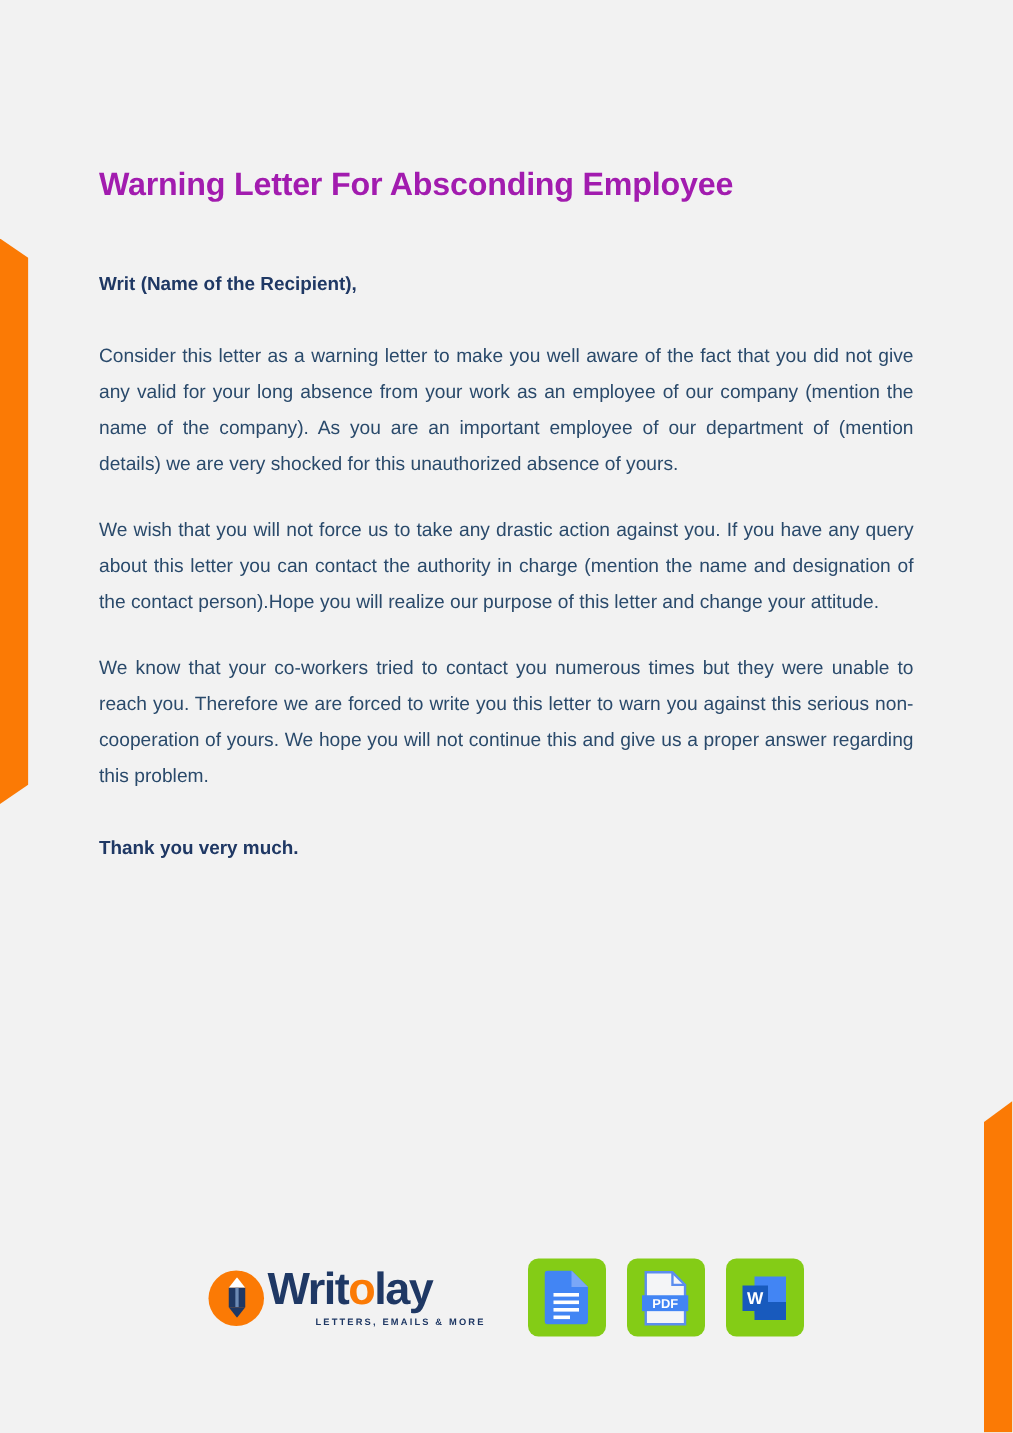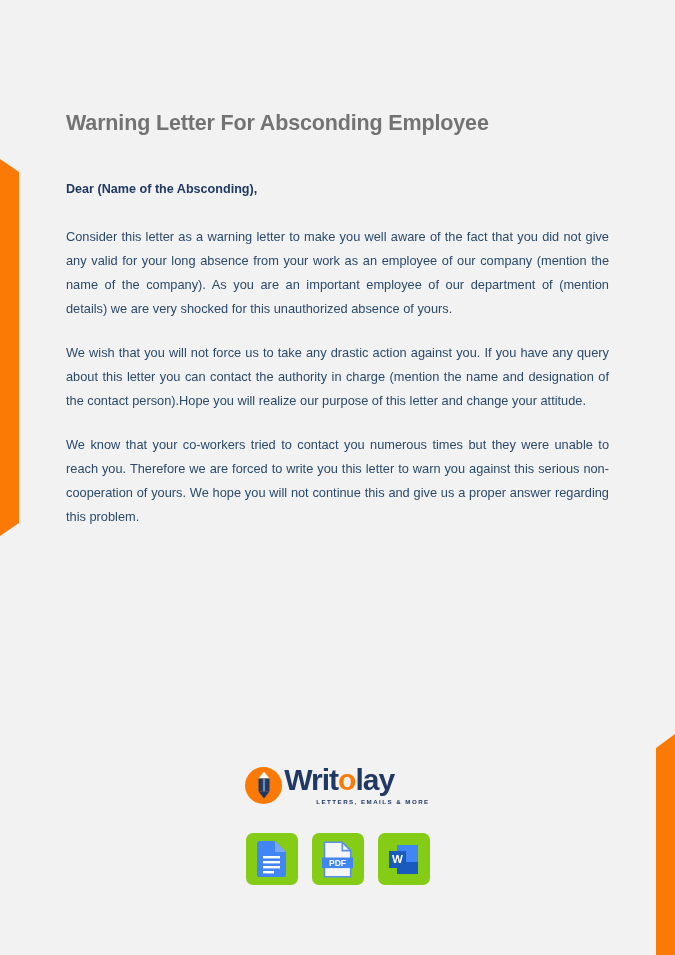--- a/index.html
+++ b/index.html
@@ -48,21 +48,21 @@
   }
 
   .content {
     position: absolute;
     left: 66px;
     top: 110px;
     width: 543px;
   }
 
   .letter-title {
-    color: #737373;
+    color: #a21caf;
     font-size: 21.5px;
     font-weight: bold;
     letter-spacing: -0.15px;
     line-height: 1.25;
     margin-bottom: 43px;
   }
 
   .subject-line,
   .salutation-line,
   .closing-line,
@@ -83,28 +83,27 @@
     text-align: justify;
     margin-bottom: 20px;
   }
 
   .closing-line { margin-top: 27px; margin-bottom: 20px; }
 
   
   .footer {
     position: absolute;
     left: 0;
-    top: 790px;
+    top: 830px;
     width: 675px;
     height: 70px;
     display: flex;
     align-items: center;
     justify-content: center;
     gap: 28px;
-    flex-direction: column;
   }
 
   
   .logo {
     display: flex;
     align-items: center;
     gap: 4px;
   }
 
   .logo-mark {
@@ -174,28 +173,29 @@
 <div class="page">
 
   <div class="deco-bar-left"></div>
   <div class="deco-bar-right"></div>
 
   <div class="content">
 
     <h1 class="letter-title">Warning Letter For Absconding Employee</h1>
 
 
-    <div class="salutation-line">Dear (Name of the Absconding),</div>
+    <div class="salutation-line">Writ (Name of the Recipient),</div>
 
     <p class="body-paragraph">Consider this letter as a warning letter to make you well aware of the fact that you did not give any valid for your long absence from your work as an employee of our company (mention the name of the company). As you are an important employee of our department of (mention details) we are very shocked for this unauthorized absence of yours.</p>
 
     <p class="body-paragraph">We wish that you will not force us to take any drastic action against you. If you have any query about this letter you can contact the authority in charge (mention the name and designation of the contact person).Hope you will realize our purpose of this letter and change your attitude.</p>
 
     <p class="body-paragraph">We know that your co-workers tried to contact you numerous times but they were unable to reach you. Therefore we are forced to write you this letter to warn you against this serious non-cooperation of yours. We hope you will not continue this and give us a proper answer regarding this problem.</p>
 
+    <div class="closing-line">Thank you very much.</div>
 
 
   </div>
 
   <div class="footer">
 
     <div class="logo">
       <div class="logo-mark">
         <svg width="15" height="27" viewBox="0 0 15 27" aria-hidden="true">
           <polygon points="7.5,0 13,7 2,7" fill="#ffffff"></polygon>

